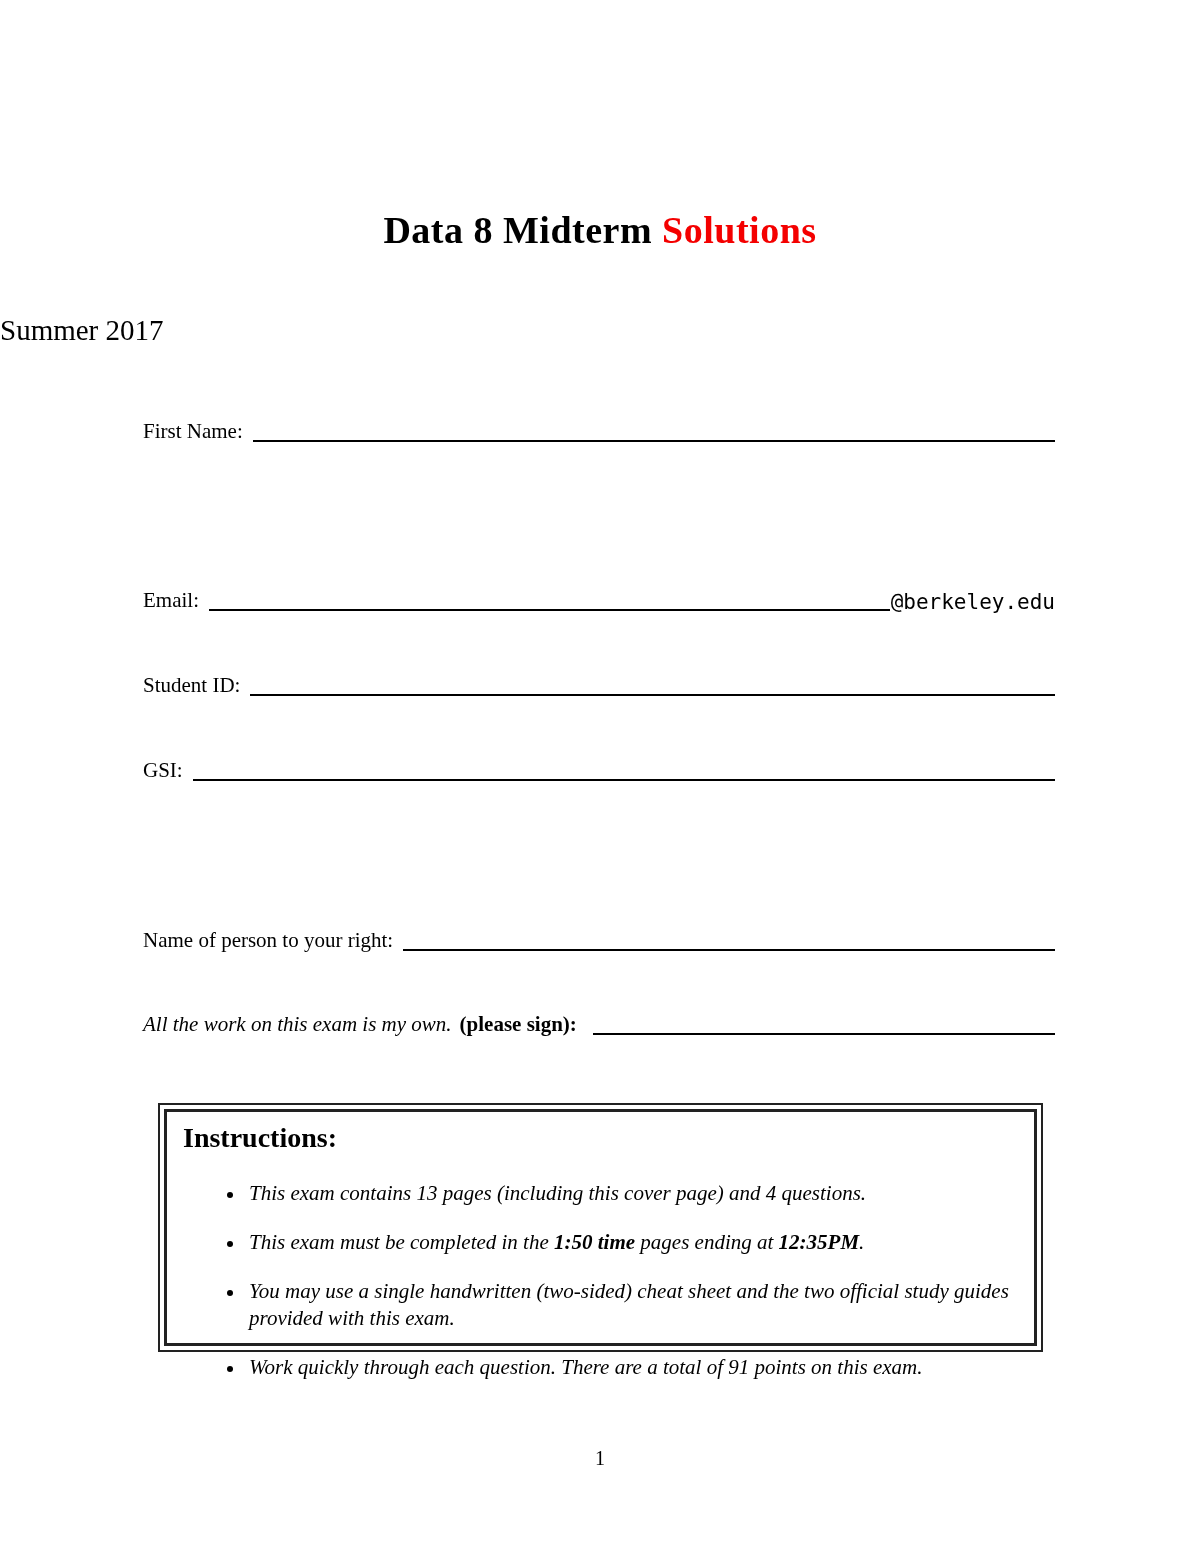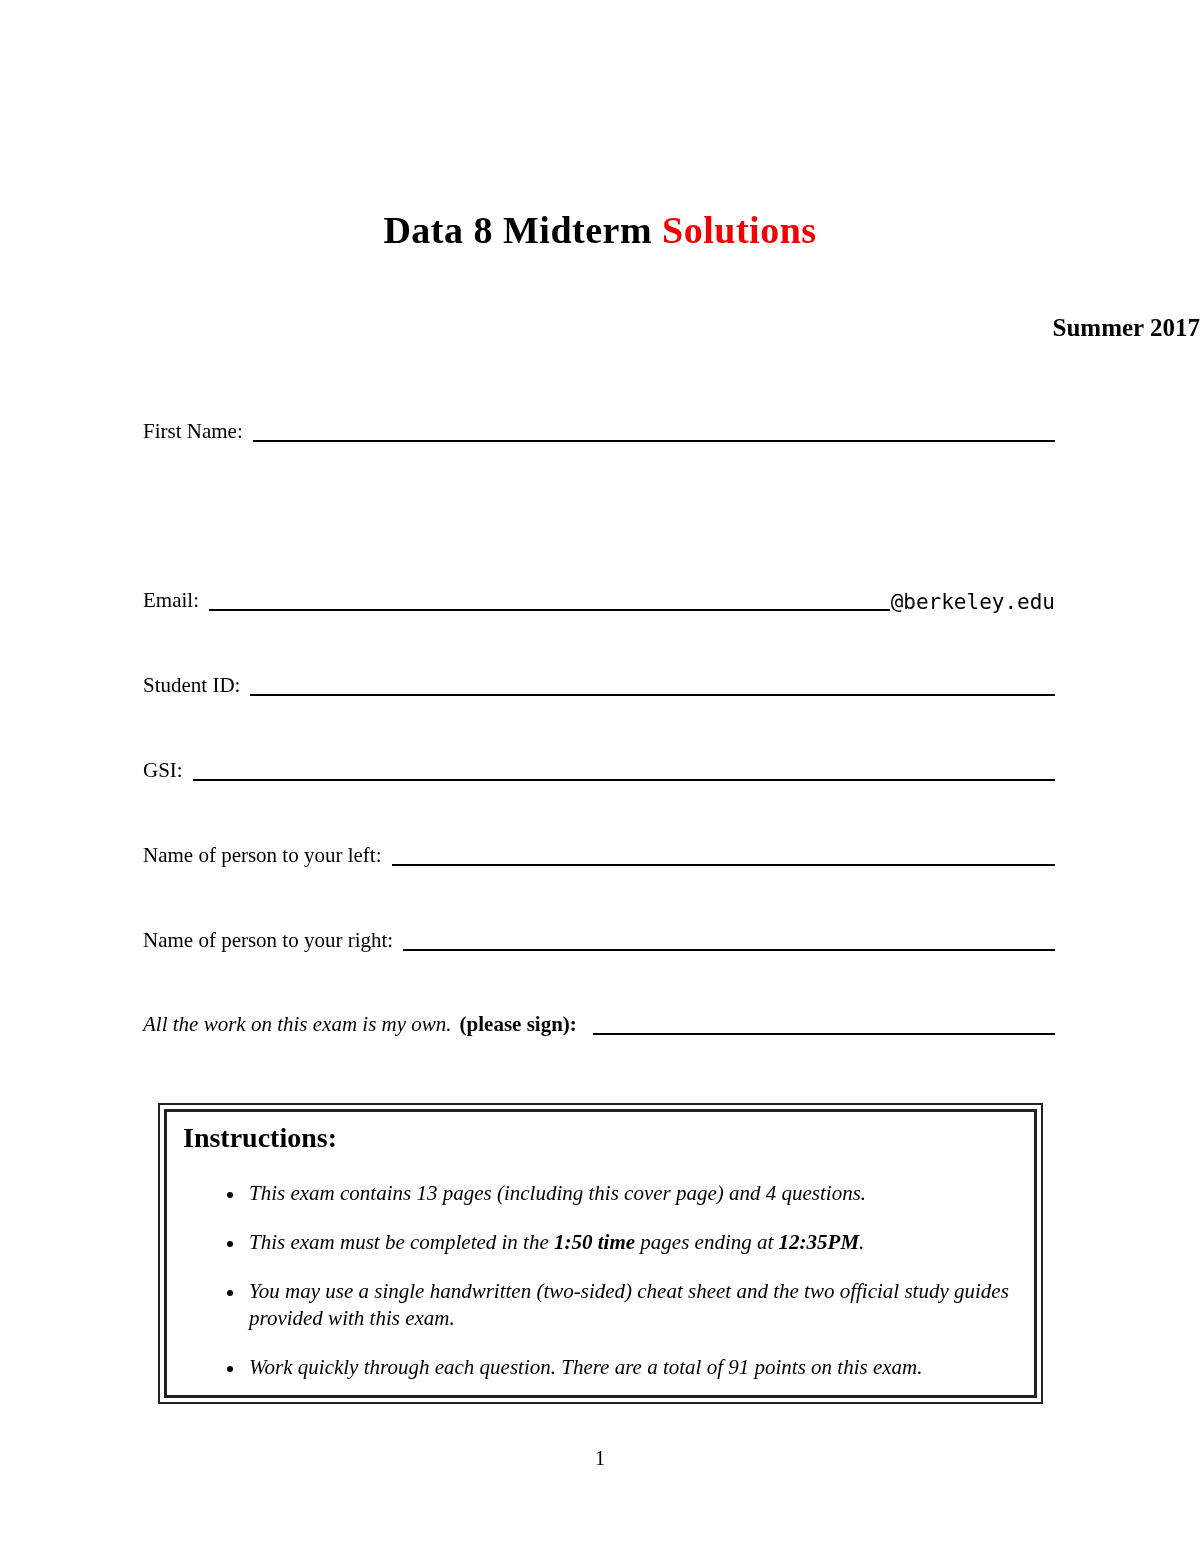--- a/index.html
+++ b/index.html
@@ -18,23 +18,22 @@
     top: 208px; left: 0; right: 0;
     text-align: center;
     font-size: 38px;
     font-weight: bold;
     letter-spacing: 0.5px;
   }
   .title .red { color: #f40000; }
   .subtitle {
     position: absolute;
     top: 314px; left: 0; right: 0;
-    text-align: right;
-    font-size: 25px;
-    font-weight: bold;
+    text-align: left;
+    font-size: 29px;
   }
   .form-row {
     position: absolute;
     left: 143px;
     width: 912px;
     height: 32px;
     display: flex;
     align-items: flex-end;
     font-size: 21px;
   }
@@ -53,21 +52,21 @@
     padding-bottom: 0px;
     margin-left: 1px;
   }
   .sign-row { width: 912px; }
   .sign-italic { font-style: italic; margin-top: 8px; }
   .sign-bold { font-weight: bold; margin-left: 8px; }
   .sign-row .fline { margin-left: 16px; }
   .instructions-outer {
     position: absolute;
     left: 158px; top: 1103px;
-    width: 885px; height: 301px;
+    width: 885px; height: 249px;
     border: 2px solid #222;
     box-sizing: border-box;
     padding: 4px;
   }
   .instructions-inner {
     border: 3px solid #222;
     box-sizing: border-box;
     width: 100%; height: 100%;
     padding: 8px 20px 8px 16px;
   }
@@ -120,24 +119,20 @@
   <div class="form-row" style="top:667px">
     <span class="flabel">Student ID:</span>
     <span class="fline"></span>
   </div>
 
   <div class="form-row" style="top:752px">
     <span class="flabel">GSI:</span>
     <span class="fline"></span>
   </div>
 
-  <div class="form-row" style="top:837px">
-    <span class="flabel">Name of person to your left:</span>
-    <span class="fline"></span>
-  </div>
 
   <div class="form-row" style="top:922px">
     <span class="flabel">Name of person to your right:</span>
     <span class="fline"></span>
   </div>
 
   <div class="form-row sign-row" style="top:1006px">
     <span class="flabel sign-italic">All the work on this exam is my own.</span>
     <span class="flabel sign-bold">(please sign):</span>
     <span class="fline"></span>

